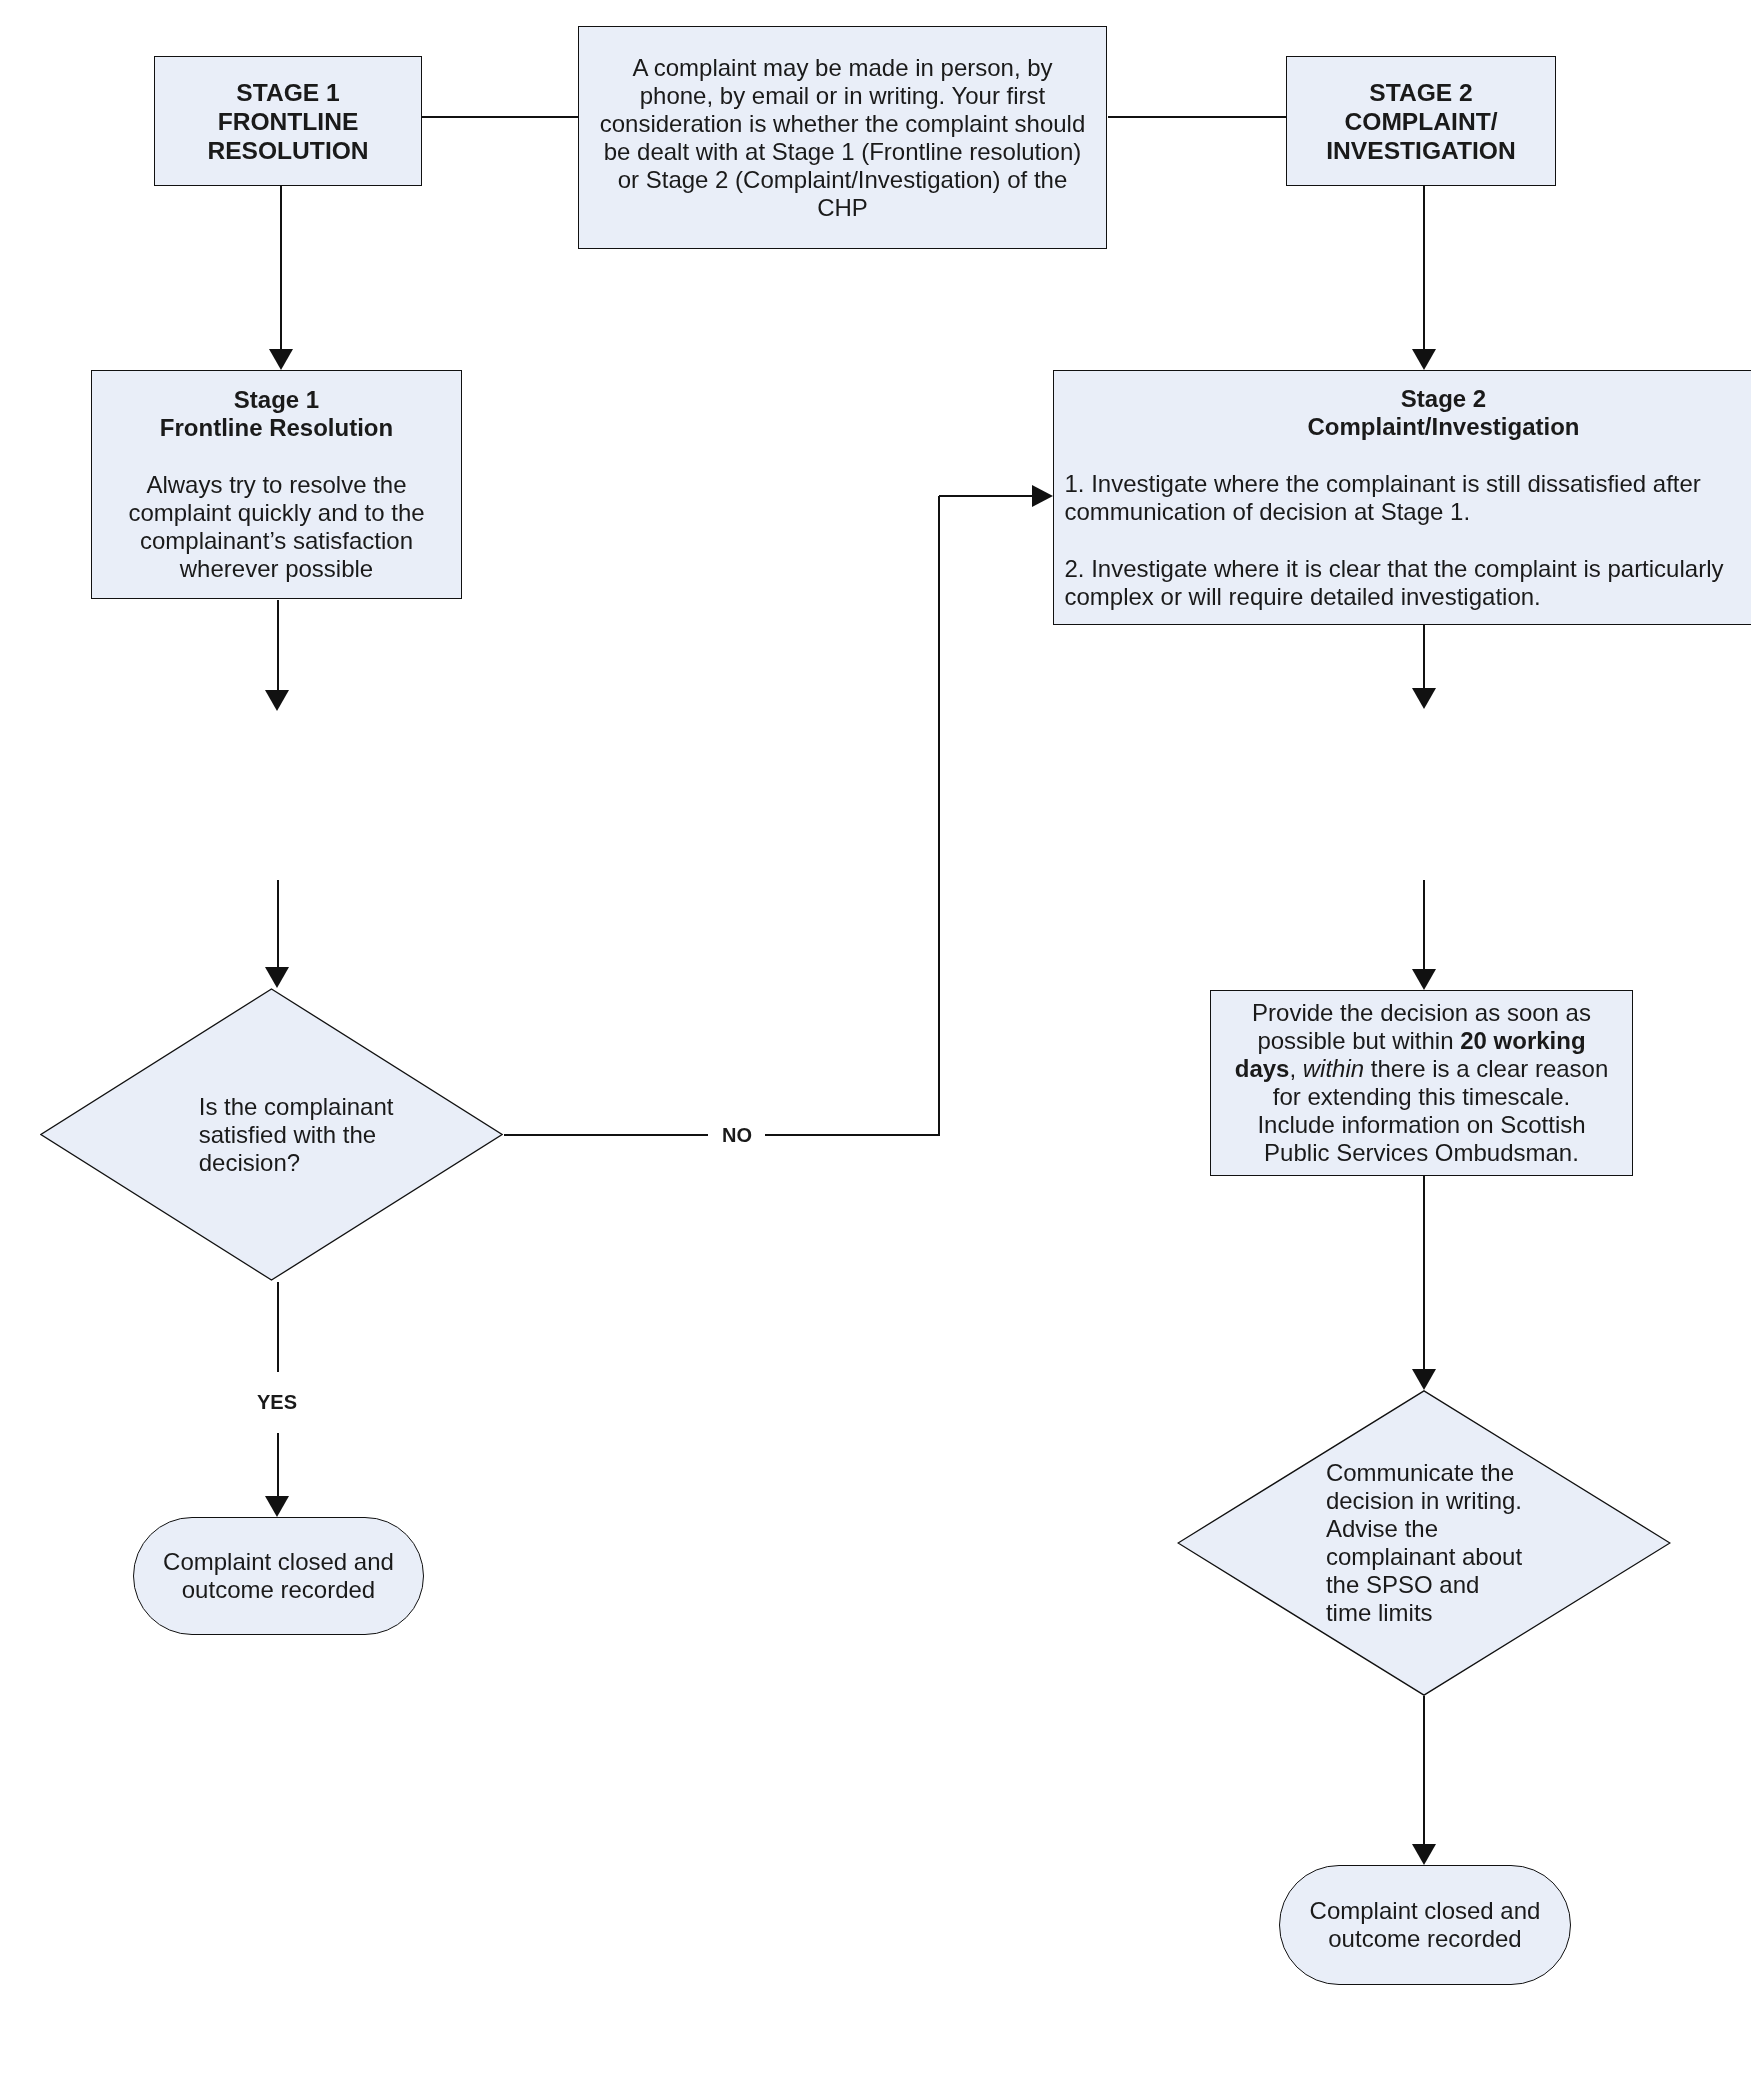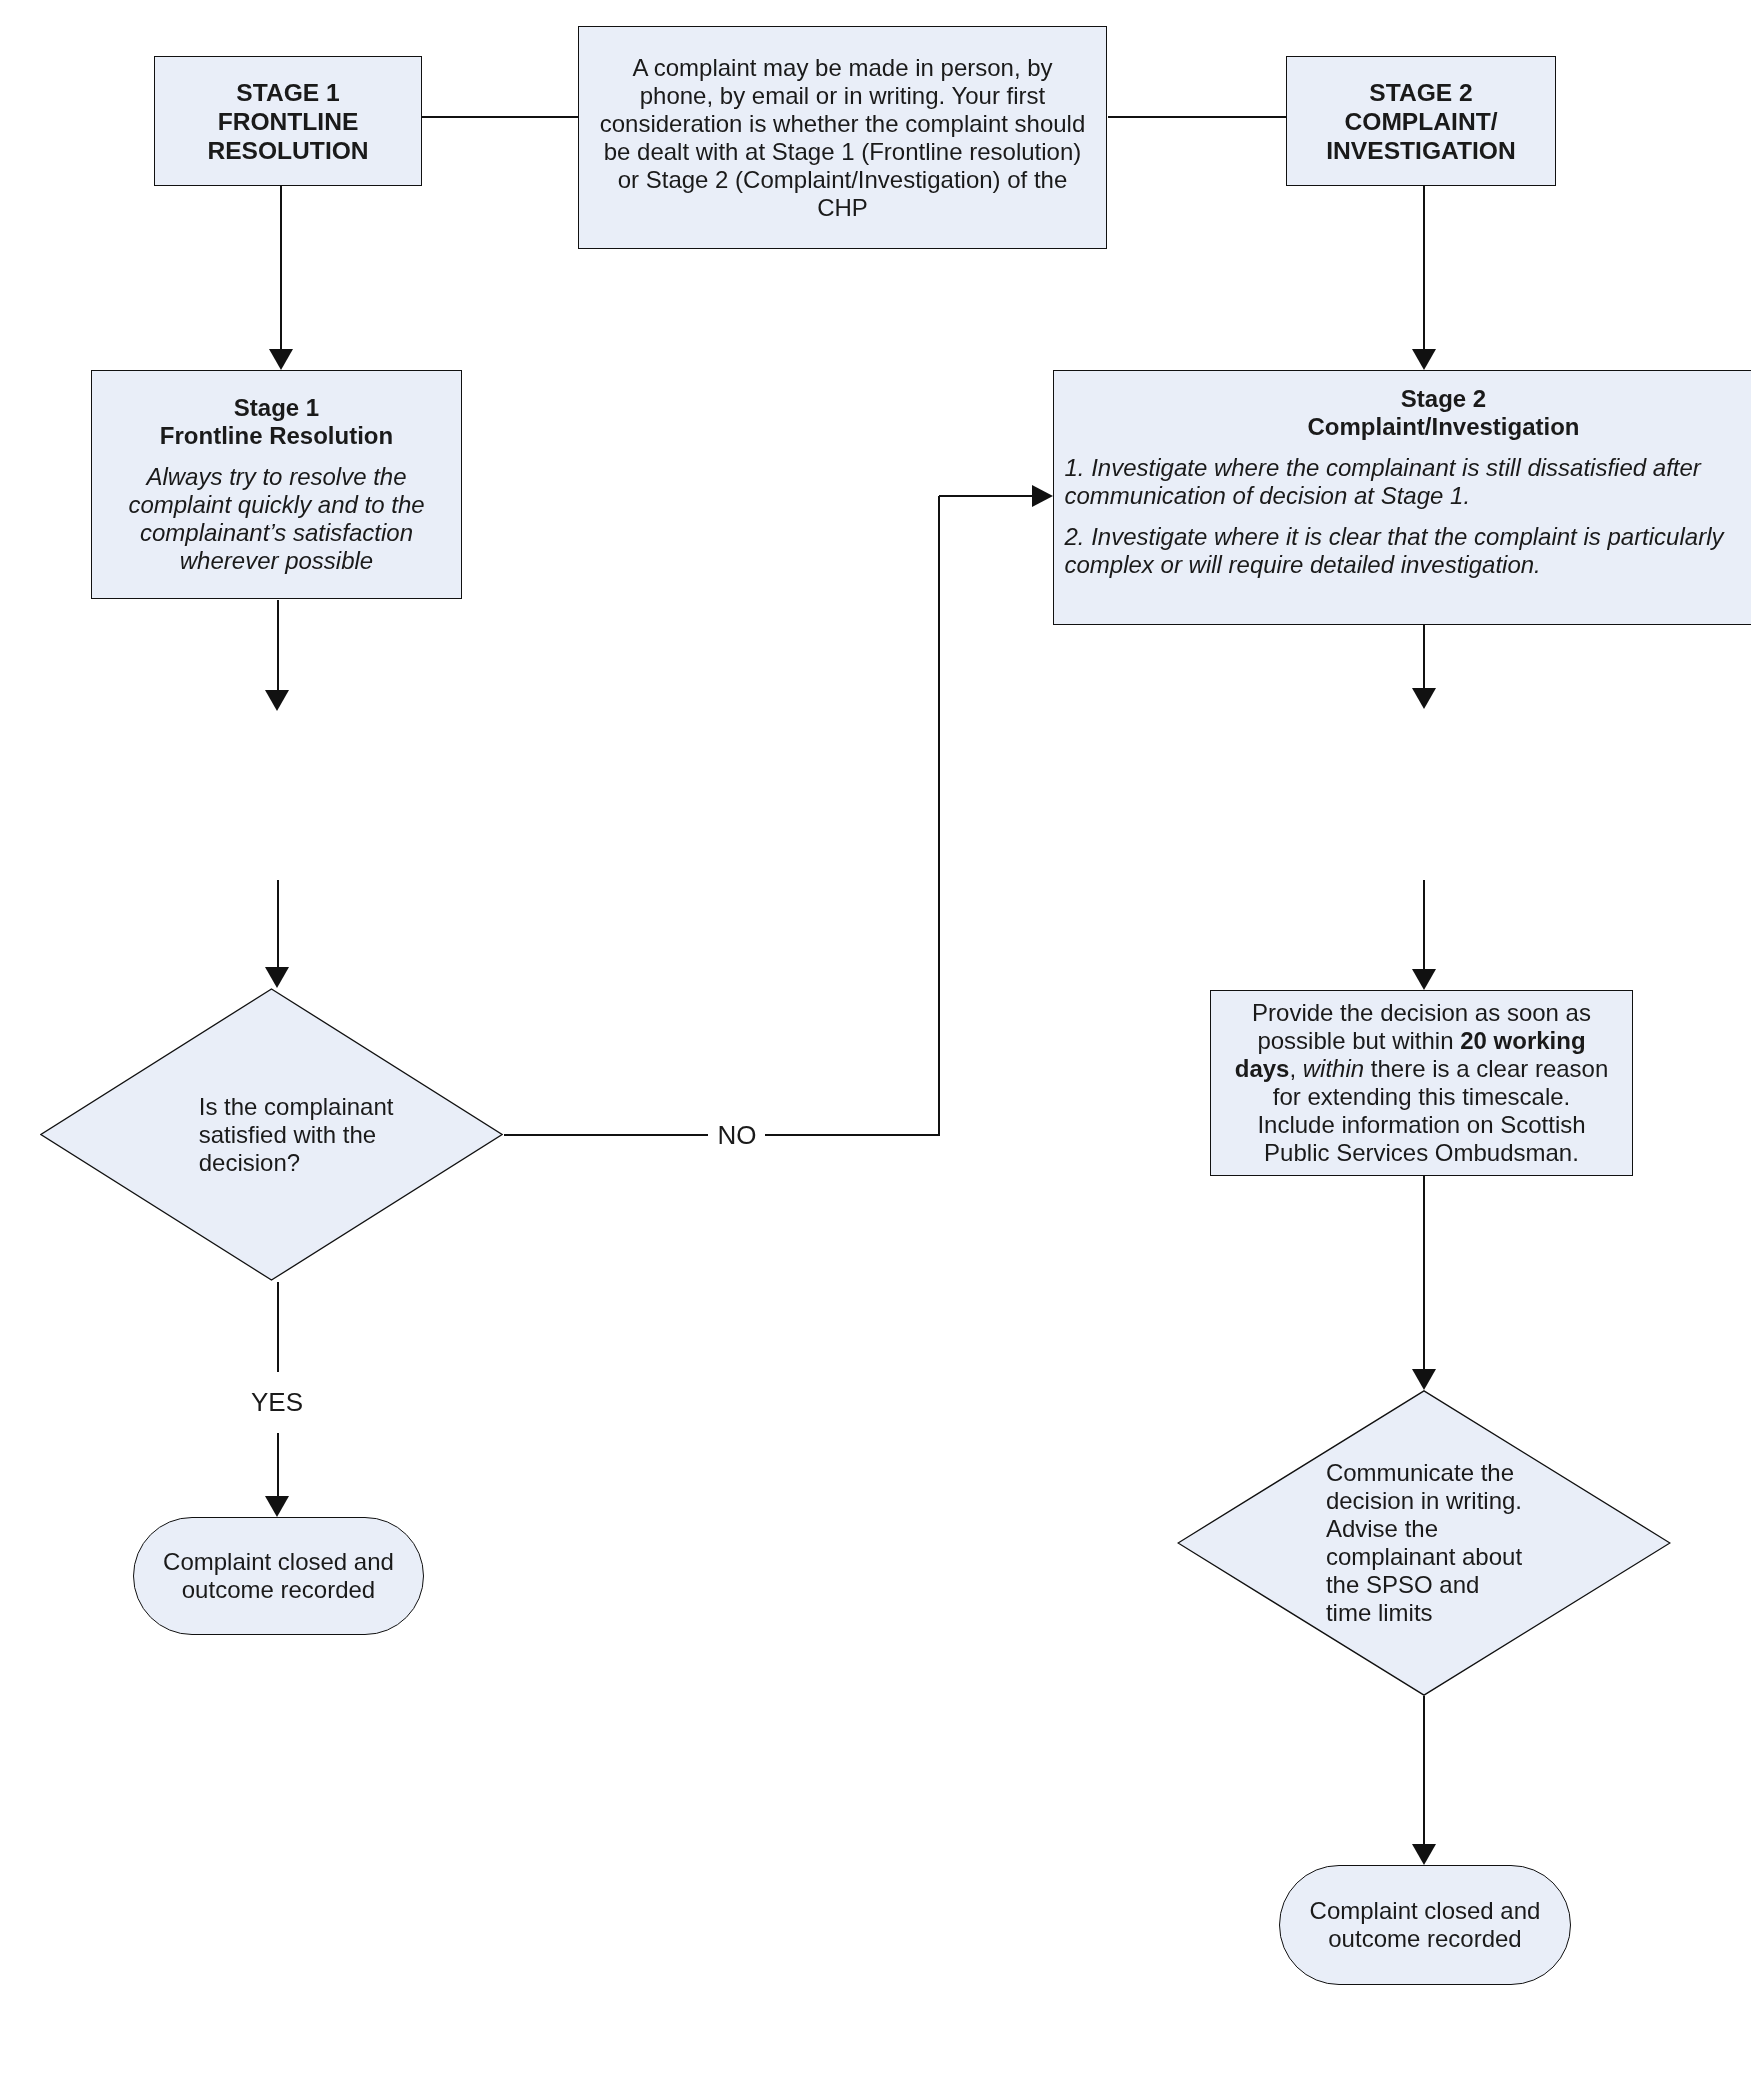--- a/index.html
+++ b/index.html
@@ -25,25 +25,25 @@
     border-left:12.3px solid transparent;border-right:12.3px solid transparent;
     border-top:21px solid var(--line_color,#000);}
   .arrow-right{position:absolute;width:0;height:0;
     border-top:11.4px solid transparent;border-bottom:11.4px solid transparent;
     border-left:21px solid var(--line_color,#000);}
   .diamond-wrap{position:absolute;}
   .diamond-wrap svg{position:absolute;left:0;top:0;display:block;}
   .diamond-wrap polygon{fill:var(--node_fill,#e9eef8);stroke:var(--line_color,#000);stroke-width:1.5;}
   .diamond-text{position:absolute;left:0;top:0;right:0;bottom:0;
     display:flex;align-items:center;justify-content:center;text-align:left;}
-  .route-label{position:absolute;font-weight:normal;font-size:26px;
+  .route-label{position:absolute;font-weight:bold;font-size:20px;
     display:flex;align-items:center;justify-content:center;text-align:center;}
   .stage2-box{align-items:stretch;justify-content:flex-start;text-align:left;padding:14px 10.5px;}
   .stage2-box .s2-title{text-align:center;font-weight:bold;}
-  .gap-32{margin-top:13px;font-style:italic;}
+  .gap-32{margin-top:29px;}
 </style>
 </head>
 <body>
 
 <div id="canvas">
 
   <div class="node header-text pre" style="left:154px;top:56px;width:268px;height:130px;">STAGE 1
 FRONTLINE
 RESOLUTION</div>
 

